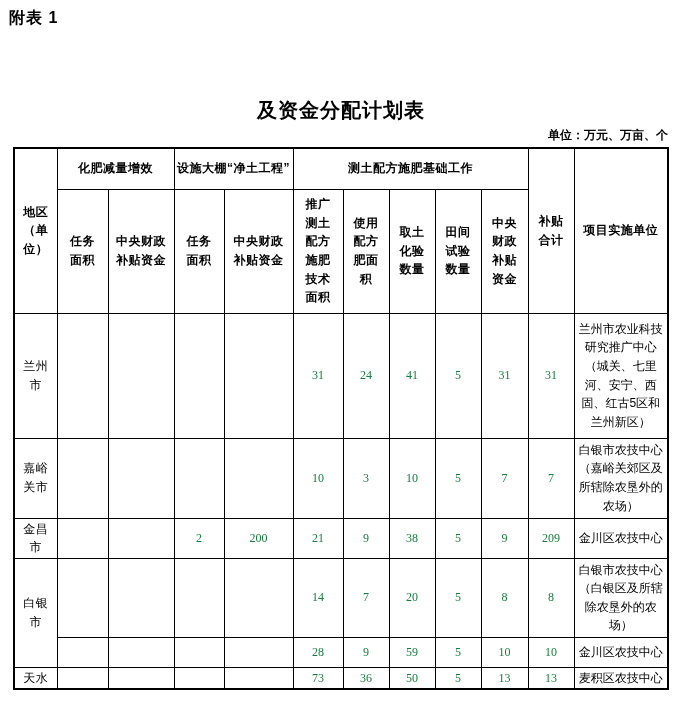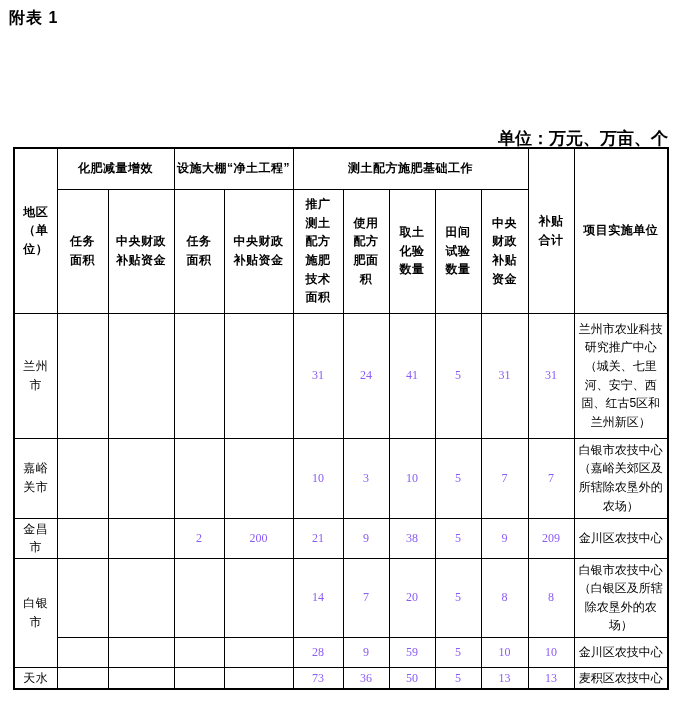--- a/index.html
+++ b/index.html
@@ -37,21 +37,21 @@
     width: 100%;
     text-align: center;
     font-size: 20px;
     font-weight: 700;
     letter-spacing: 1px;
   }
   .unit-note {
     position: absolute;
     right: 14px;
     top: 127px;
-    font-size: 17px;
+    font-size: 12px;
     font-weight: 600;
   }
   table.alloc {
     position: absolute;
     left: 13px;
     top: 147px;
     width: 654px;
     border-collapse: collapse;
     table-layout: fixed;
     border: 2px solid #000;
@@ -66,31 +66,32 @@
     overflow: hidden;
   }
   td.hdr-cell {
     font-weight: 700;
     letter-spacing: 0.5px;
   }
   td.pre { white-space: pre-line; }
   td.num {
     font-family: "Liberation Serif", "DejaVu Serif", serif;
     font-size: 13px;
-    color: #8b5cf6;
+    color: #15803d;
   }
   td.region-cell { letter-spacing: 0.5px; }
   td.unit-cell { font-size: 12px; line-height: 1.6; }
 </style>
 </head>
 <body>
 
 <div class="page">
 
   <div class="annex">附表 1</div>
+  <div class="title-line2">及资金分配计划表</div>
   <div class="unit-note">单位：万元、万亩、个</div>
 
   <table class="alloc">
     <colgroup>
       <col style="width:43px">
       <col style="width:51px">
       <col style="width:66px">
       <col style="width:50px">
       <col style="width:69px">
       <col style="width:50px">

